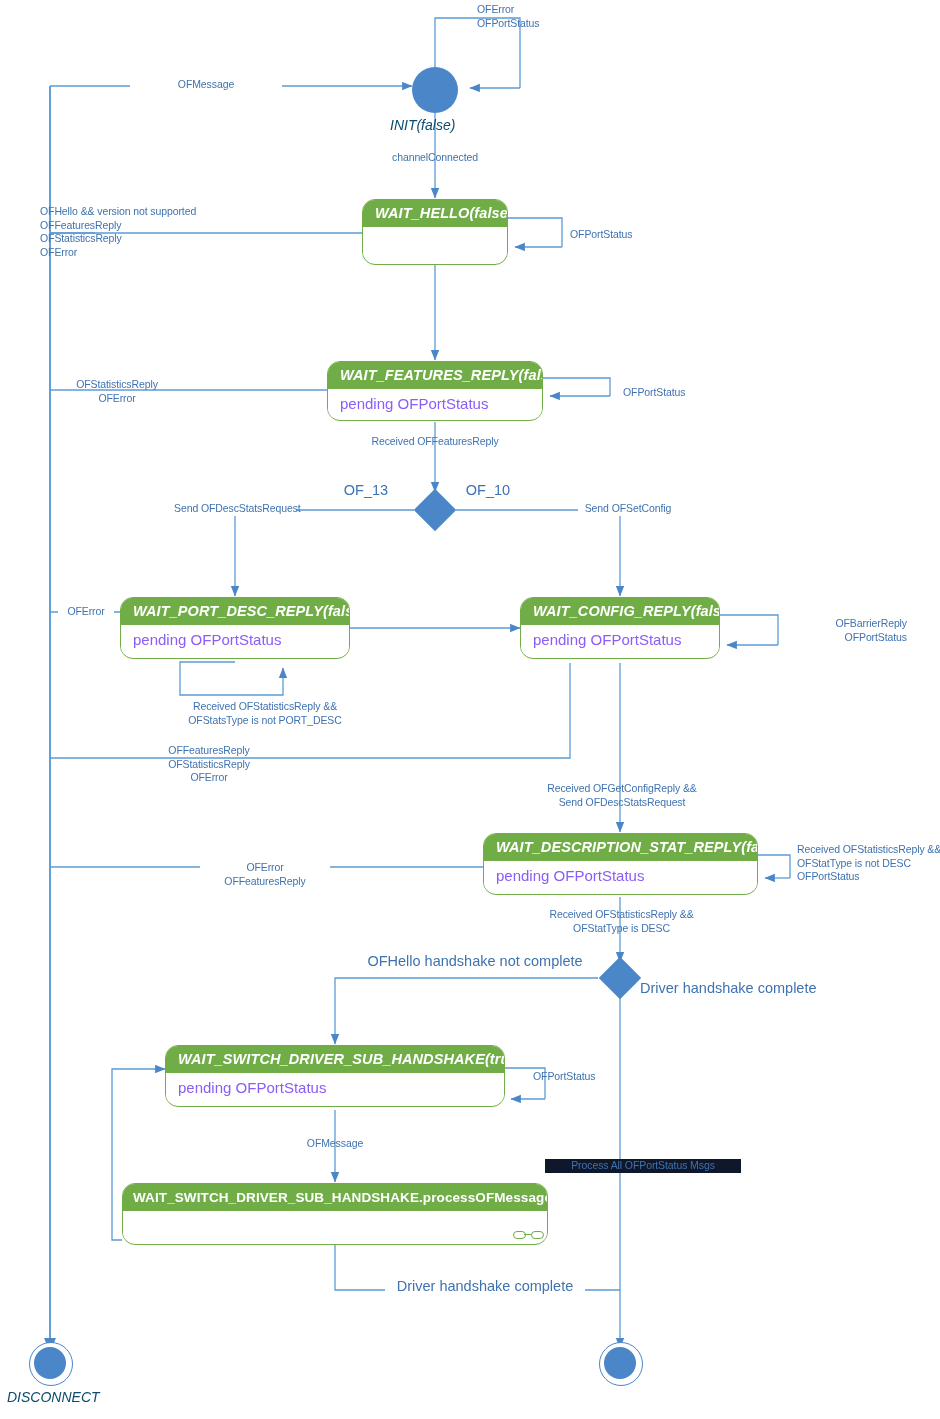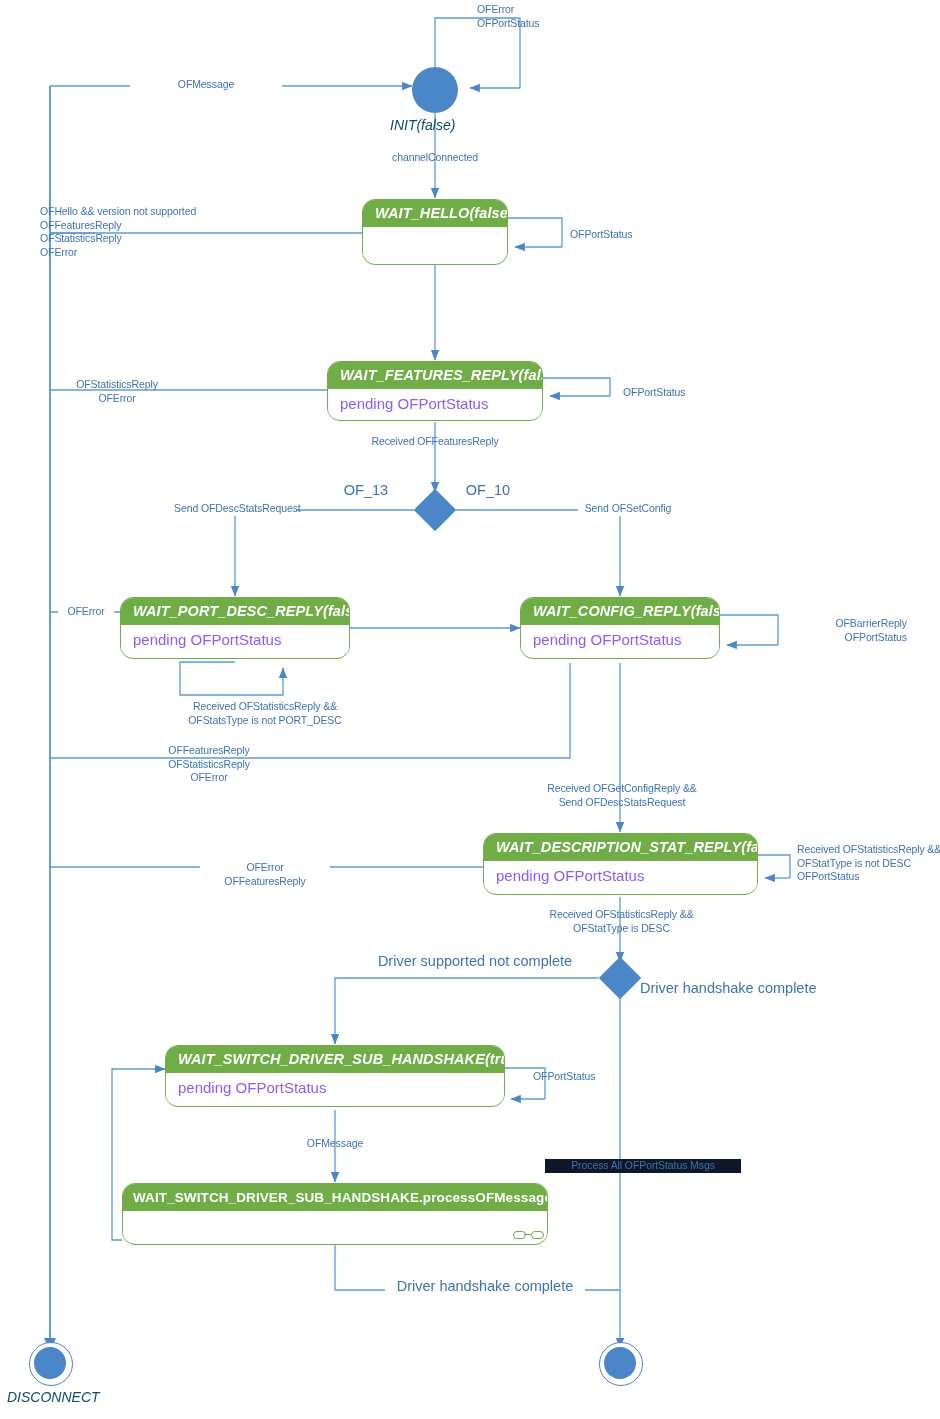--- a/index.html
+++ b/index.html
@@ -244,21 +244,21 @@
 OFPortStatus</div>
 
   <div class="lbl" style="left:200px;top:861px;width:130px;background:#fff;">OFError
 OFFeaturesReply</div>
 
   <div class="lbl" style="left:540px;top:908px;width:163px;">Received OFStatisticsReply &amp;&amp;
 OFStatType is DESC</div>
 
   <div class="diamond" style="left:605px;top:963px;width:30px;height:30px;"></div>
 
-  <div class="lbl big" style="left:355px;top:955px;width:240px;background:#fff;">Driver supported not complete</div>
+  <div class="lbl big" style="left:355px;top:955px;width:240px;background:#fff;">OFHello handshake not complete</div>
   <div class="lbl big start" style="left:640px;top:982px;width:220px;text-align:left;">Driver handshake complete</div>
 
   <div class="state" style="left:165px;top:1045px;width:340px;height:62px;">
     <div class="hdr">WAIT_SWITCH_DRIVER_SUB_HANDSHAKE(true)</div>
     <div class="body">pending OFPortStatus</div>
   </div>
 
   <div class="lbl start" style="left:533px;top:1070px;width:90px;text-align:left;">OFPortStatus</div>
 
   <div class="lbl" style="left:278px;top:1137px;width:114px;">OFMessage</div>

